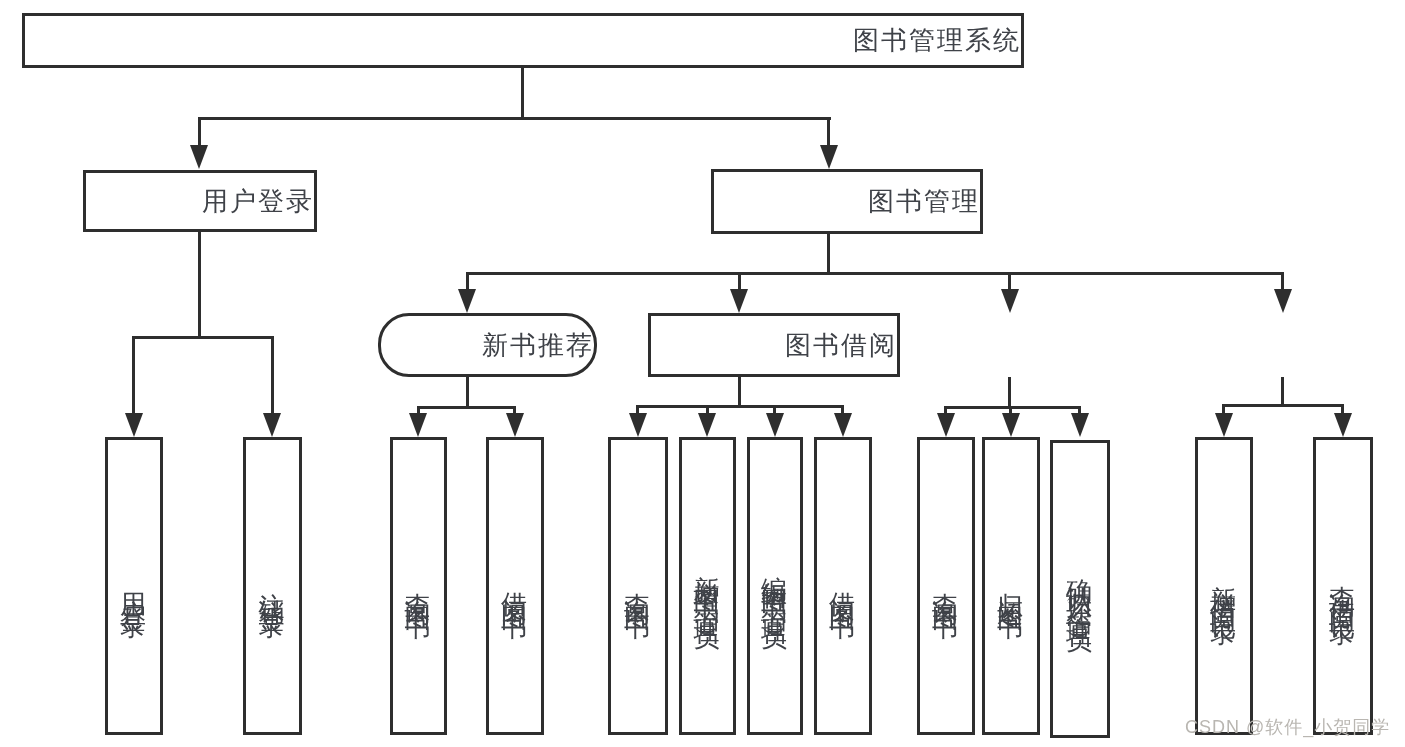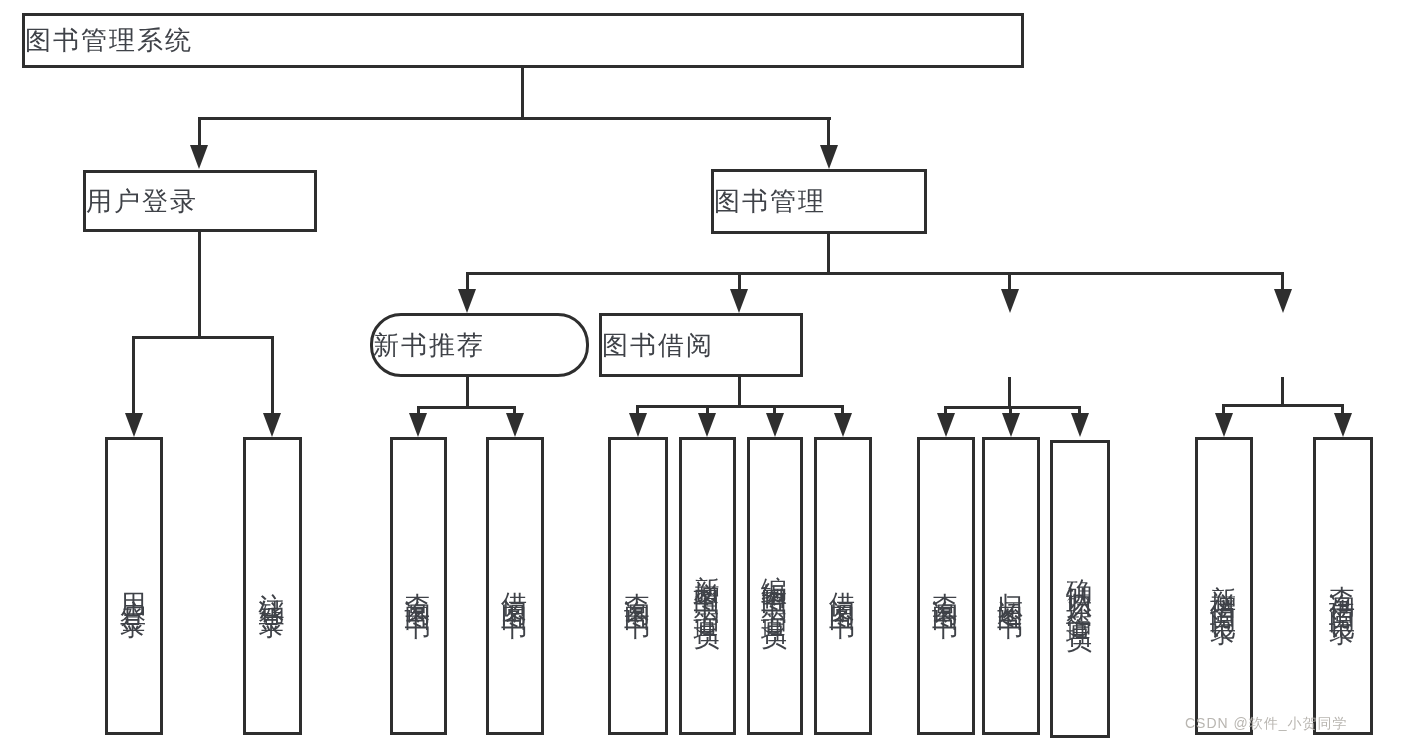--- a/index.html
+++ b/index.html
@@ -3,38 +3,38 @@
 <meta charset="utf-8">
 <style>
   html,body{margin:0;padding:0;background:#ffffff;}
   #stage{
     position:relative;width:1405px;height:747px;background:#ffffff;
     font-family:"Liberation Sans","DejaVu Sans",sans-serif;
     color:#3f4248;overflow:hidden;
   }
   .box{
     position:absolute;background:#ffffff;border:3px solid #2e2e2e;
-    box-sizing:border-box;display:flex;align-items:center;justify-content:flex-start;
+    box-sizing:border-box;display:flex;align-items:center;justify-content:flex-end;
   }
   .hbox{font-size:26px;letter-spacing:2px;}
   .vbox{
     font-size:26px;letter-spacing:7px;
     writing-mode:vertical-rl;text-orientation:mixed;
     display:flex;align-items:center;justify-content:center;
   }
   .vline,.hline{position:absolute;background:#2e2e2e;}
   .vline{width:3px;}
   .hline{height:3px;}
   .arrow{
     position:absolute;width:0;height:0;
     border-left:9px solid transparent;border-right:9px solid transparent;
     border-top:24px solid #2e2e2e;
   }
   .watermark{
-    position:absolute;left:1185px;top:715px;font-size:14px;
+    position:absolute;left:1185px;top:715px;font-size:18px;
     color:#b9b6b1;letter-spacing:1px;white-space:nowrap;
   }
 </style>
 </head>
 <body>
 
 <div id="stage">
 
   <div class="box hbox" style="left:22px;top:13px;width:1002px;height:55px;">
     <span>图书管理系统</span>
@@ -43,21 +43,21 @@
   <div class="vline" style="left:521px;top:68px;height:49px;"></div>
   <div class="hline" style="left:198px;top:117px;width:633px;"></div>
   <div class="vline" style="left:198px;top:117px;height:30px;"></div>
   <div class="arrow" style="left:190px;top:145px;"></div>
   <div class="vline" style="left:827px;top:117px;height:30px;"></div>
   <div class="arrow" style="left:820px;top:145px;"></div>
 
   <div class="box hbox" style="left:83px;top:170px;width:234px;height:62px;">
     <span>用户登录</span>
   </div>
-  <div class="box hbox" style="left:711px;top:169px;width:216px;height:65px;">
+  <div class="box hbox" style="left:711px;top:169px;width:272px;height:65px;">
     <span>图书管理</span>
   </div>
 
   <div class="vline" style="left:198px;top:232px;height:104px;"></div>
   <div class="hline" style="left:132px;top:336px;width:142px;"></div>
   <div class="vline" style="left:132px;top:336px;height:79px;"></div>
   <div class="arrow" style="left:125px;top:413px;"></div>
   <div class="vline" style="left:271px;top:336px;height:79px;"></div>
   <div class="arrow" style="left:263px;top:413px;"></div>
 
@@ -65,24 +65,24 @@
   <div class="hline" style="left:466px;top:272px;width:817px;"></div>
   <div class="vline" style="left:466px;top:272px;height:19px;"></div>
   <div class="arrow" style="left:458px;top:289px;"></div>
   <div class="vline" style="left:738px;top:272px;height:19px;"></div>
   <div class="arrow" style="left:730px;top:289px;"></div>
   <div class="vline" style="left:1008px;top:272px;height:19px;"></div>
   <div class="arrow" style="left:1001px;top:289px;"></div>
   <div class="vline" style="left:1281px;top:272px;height:19px;"></div>
   <div class="arrow" style="left:1274px;top:289px;"></div>
 
-  <div class="box hbox" style="left:370px;top:313px;width:219px;height:64px;border-radius:31px;">
+  <div class="box hbox" style="left:378px;top:313px;width:219px;height:64px;border-radius:31px;">
     <span>新书推荐</span>
   </div>
-  <div class="box hbox" style="left:599px;top:313px;width:204px;height:64px;">
+  <div class="box hbox" style="left:648px;top:313px;width:252px;height:64px;">
     <span>图书借阅</span>
   </div>
 
   <div class="vline" style="left:466px;top:377px;height:29px;"></div>
   <div class="hline" style="left:417px;top:406px;width:99px;"></div>
   <div class="vline" style="left:417px;top:406px;height:9px;"></div>
   <div class="arrow" style="left:409px;top:413px;"></div>
   <div class="vline" style="left:513px;top:406px;height:9px;"></div>
   <div class="arrow" style="left:506px;top:413px;"></div>
 

